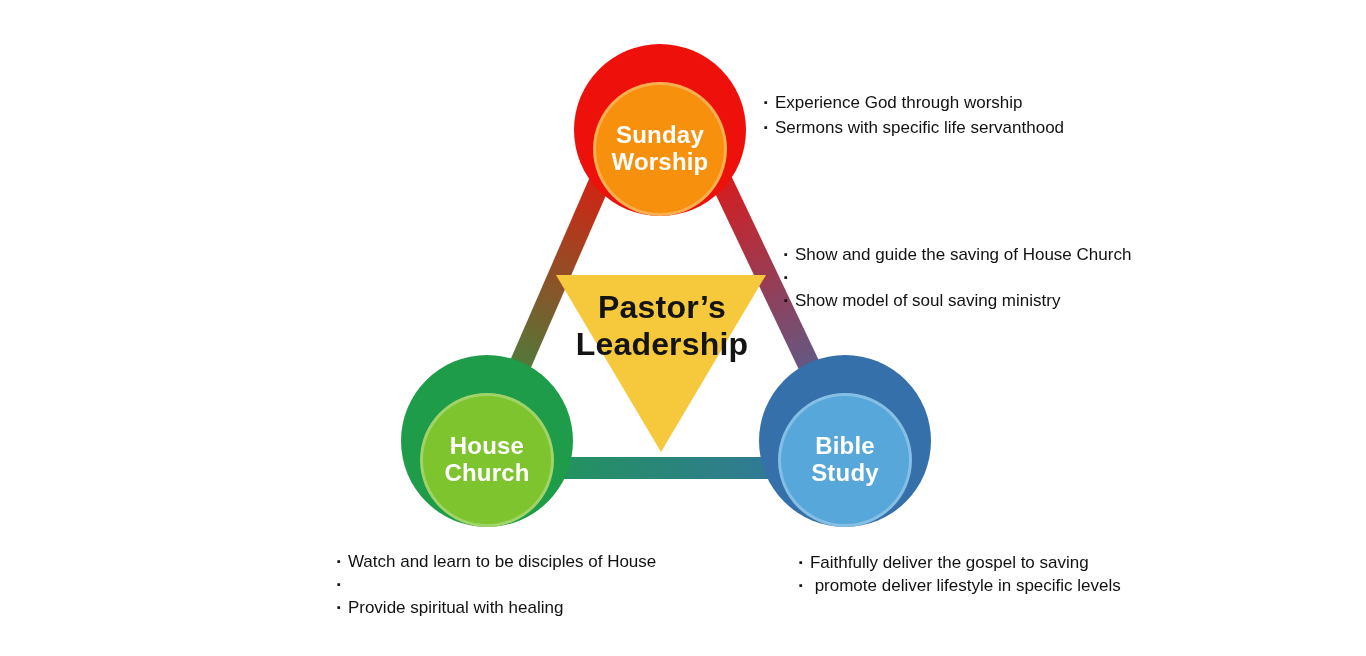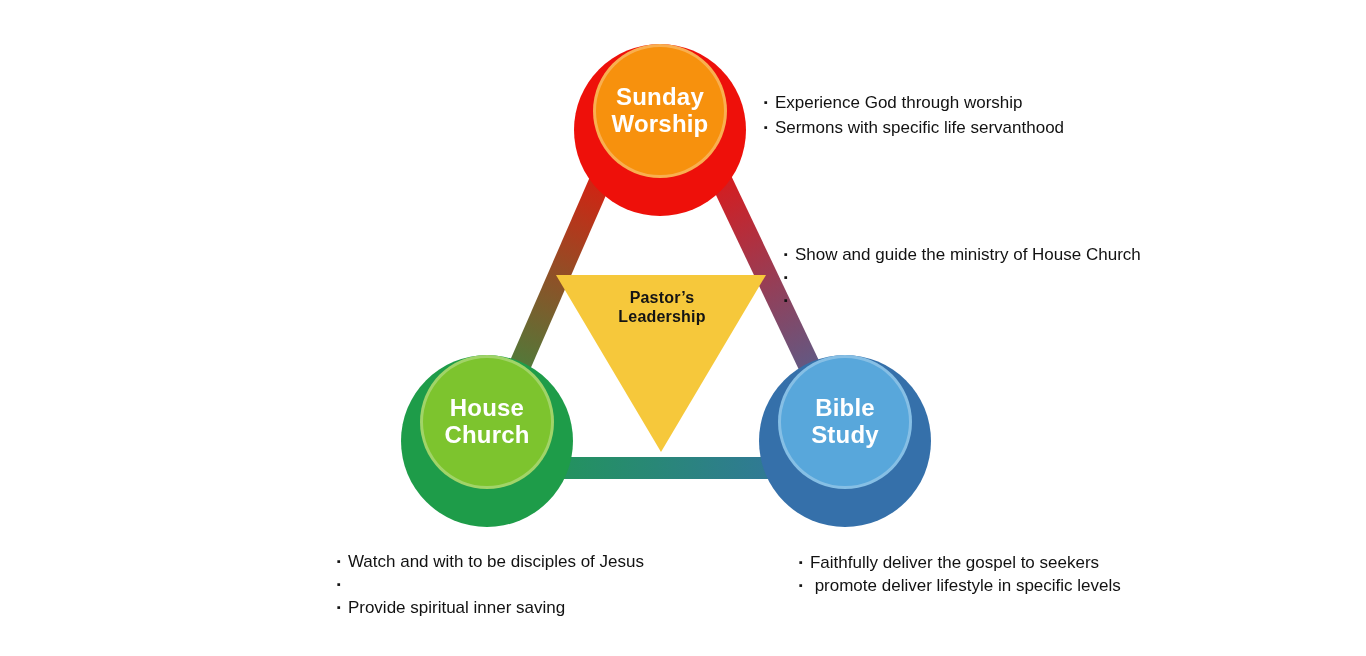--- a/index.html
+++ b/index.html
@@ -9,41 +9,41 @@
   }
   .layer{position:absolute;left:0;top:0;}
   
   .stop-red{stop-color:var(--red);}
   .stop-green{stop-color:var(--green-dark);}
   .stop-blue{stop-color:var(--blue-dark);}
   .triangle{fill:var(--yellow);}
 
   .node{
     position:absolute;width:172px;height:172px;border-radius:50%;
-    display:flex;align-items:flex-start;justify-content:center;z-index:2;
+    display:flex;align-items:flex-end;justify-content:center;z-index:2;
   }
   .node-inner{
     width:134px;height:134px;border-radius:50%;box-sizing:border-box;
     border:3px solid rgba(255,255,255,0.28);
     display:flex;align-items:center;justify-content:center;
   }
   .node-label{
     color:#ffffff;font-size:24px;font-weight:bold;line-height:1.12;
     text-align:center;white-space:pre-line;letter-spacing:0.2px;
   }
   #node-sunday{left:574px;top:44px;background:var(--red);}
   #node-sunday .node-inner{background:var(--orange);}
   #node-house{left:401px;top:355px;background:var(--green-dark);}
   #node-house .node-inner{background:var(--green-light);}
   #node-bible{left:759px;top:355px;background:var(--blue-dark);}
   #node-bible .node-inner{background:var(--blue-light);}
 
   .center-label{
     position:absolute;left:561px;top:289px;width:202px;z-index:2;
-    color:#141414;font-size:16px;font-weight:bold;line-height:1.17;
+    color:#141414;font-size:32px;font-weight:bold;line-height:1.17;
     text-align:center;white-space:pre-line;letter-spacing:0.2px;
   }
 
   .blist{position:absolute;z-index:3;}
   .blist .item{
     display:flex;align-items:flex-start;
     color:#121212;font-size:17px;line-height:23px;
   }
   .blist .marker{
     font-size:11px;line-height:23px;margin-right:7px;flex:0 0 auto;color:#121212;
@@ -113,48 +113,49 @@
     </div>
     <div class="item">
       <span class="marker">▪</span>
       <span class="txt">Sermons with specific life servanthood</span>
     </div>
   </div>
 
   <div class="blist" id="list-pastor">
     <div class="item">
       <span class="marker">▪</span>
-      <span class="txt">Show and guide the ministry of House Church</span>
+      <span class="txt">Show and guide the saving of House Church</span>
     </div>
     <div class="item">
       <span class="marker">▪</span>
     </div>
     <div class="item">
       <span class="marker">▪</span>
+      <span class="txt">Show model of soul saving ministry</span>
     </div>
   </div>
 
   <div class="blist" id="list-house">
     <div class="item">
       <span class="marker">▪</span>
-      <span class="txt">Watch and with to be disciples of Jesus</span>
+      <span class="txt">Watch and learn to be disciples of House</span>
     </div>
     <div class="item">
       <span class="marker">▪</span>
     </div>
     <div class="item">
       <span class="marker">▪</span>
-      <span class="txt">Provide spiritual inner saving</span>
+      <span class="txt">Provide spiritual with healing</span>
     </div>
   </div>
 
   <div class="blist" id="list-bible">
     <div class="item">
       <span class="marker">▪</span>
-      <span class="txt">Faithfully deliver the gospel to seekers</span>
+      <span class="txt">Faithfully deliver the gospel to saving</span>
     </div>
     <div class="item">
       <span class="marker">▪</span>
       <span class="txt"> promote deliver lifestyle in specific levels</span>
     </div>
   </div>
 
 </div>
 
 </body></html>

